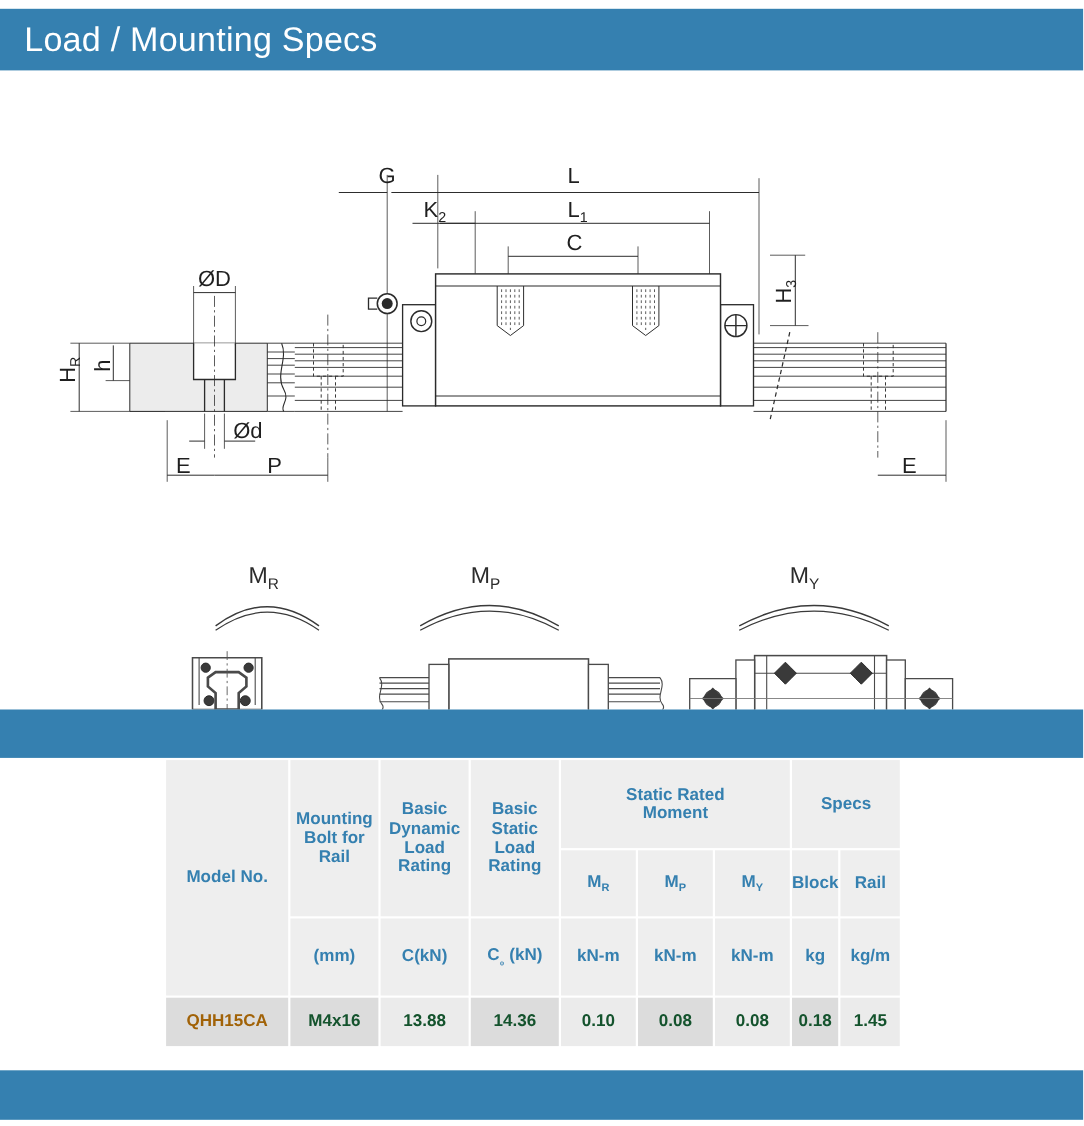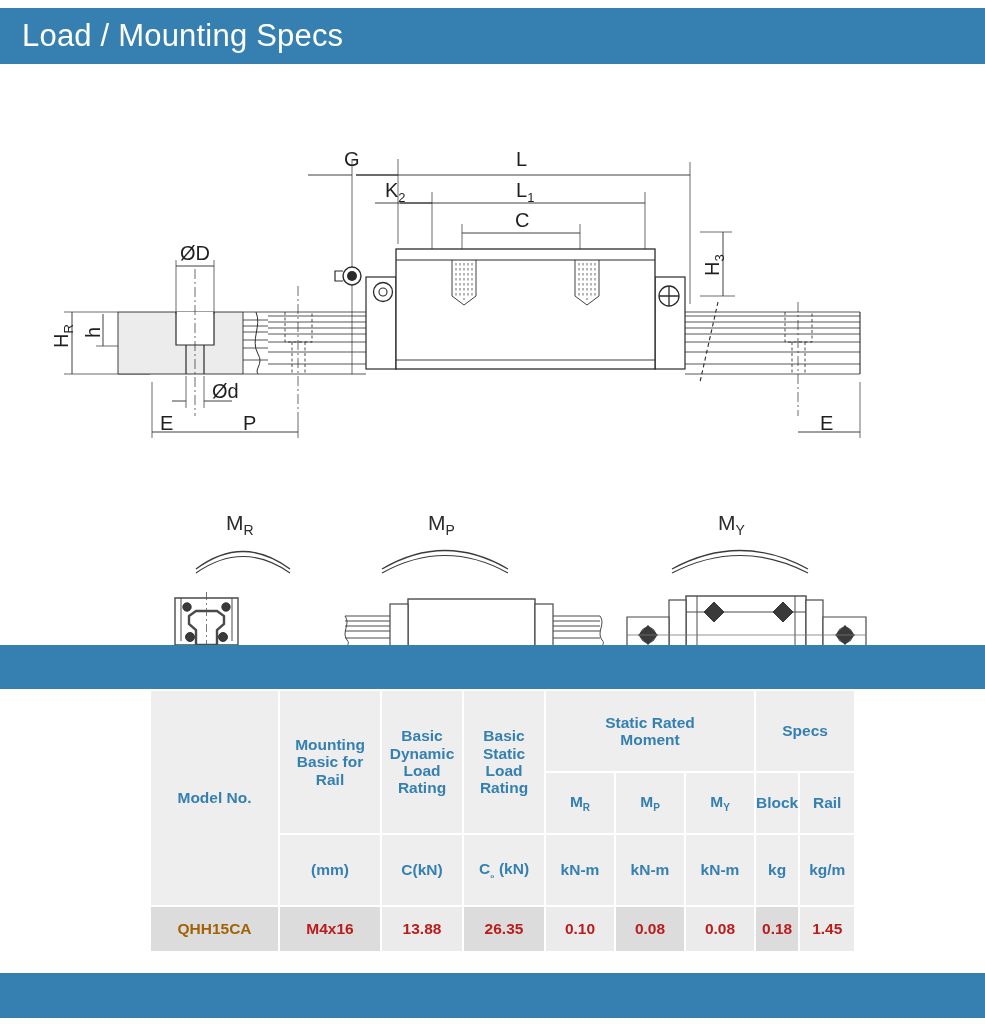--- a/index.html
+++ b/index.html
@@ -17,26 +17,26 @@
 
   
   #drawing{position:absolute;left:0;top:64px;width:985px;height:581px;}
   #drawing svg{display:block;}
 
   
   #spec-table{position:absolute;left:149px;top:689px;border-collapse:separate;border-spacing:2px;
      font-family:"Liberation Sans",sans-serif;}
   #spec-table td{background:#eeeeee;color:#3580b0;font-weight:bold;text-align:center;
      vertical-align:middle;font-size:15.5px;line-height:1.12;padding:0;}
-  #spec-table tr.data td{background:#ebebeb;color:#b91c1c;font-size:15.5px;height:44px;}
+  #spec-table tr.data td{background:#ebebeb;color:#14532d;font-size:15.5px;height:44px;}
   #spec-table tr.data td.alt{background:#dcdcdc;}
   #spec-table tr.data td.model{color:#a16207;font-weight:bold;}
   .sub{font-size:10px;vertical-align:sub;font-weight:bold;}
-  .c-model{width:127px;}
-  .c-bolt{width:100px;}
+  .c-model{width:111px;}
+  .c-bolt{width:80px;}
   .c-dyn{width:80px;}
   .c-stat{width:80px;}
   .c-m{width:68px;}
   .c-block{width:28px;}
   .c-rail{width:54px;}
 </style>
 </head>
 <body>
 
 <div class="page">
@@ -285,21 +285,21 @@
   </div>
 
   <div class="banner" id="mid-banner"></div>
 
   <table id="spec-table">
     <tbody>
       <tr>
         <td class="c-model" rowspan="3">Model No.</td>
         <td class="c-bolt" rowspan="2">
           <span>Mounting</span><br>
-          <span>Basic for</span><br>
+          <span>Bolt for</span><br>
           <span>Rail</span>
         </td>
         <td class="c-dyn" rowspan="2">
           <span>Basic</span><br>
           <span>Dynamic</span><br>
           <span>Load</span><br>
           <span>Rating</span>
         </td>
         <td class="c-stat" rowspan="2">
           <span>Basic</span><br>
@@ -338,21 +338,21 @@
         <td>kN-m</td>
         <td>kN-m</td>
         <td>kg</td>
         <td>kg/m</td>
       </tr>
 
       <tr class="data">
         <td class="model alt">QHH15CA</td>
         <td class="alt">M4x16</td>
         <td>13.88</td>
-        <td class="alt">26.35</td>
+        <td class="alt">14.36</td>
         <td>0.10</td>
         <td class="alt">0.08</td>
         <td>0.08</td>
         <td class="alt">0.18</td>
         <td>1.45</td>
       </tr>
     </tbody>
   </table>
 
   <div class="banner" id="bottom-banner"></div>

